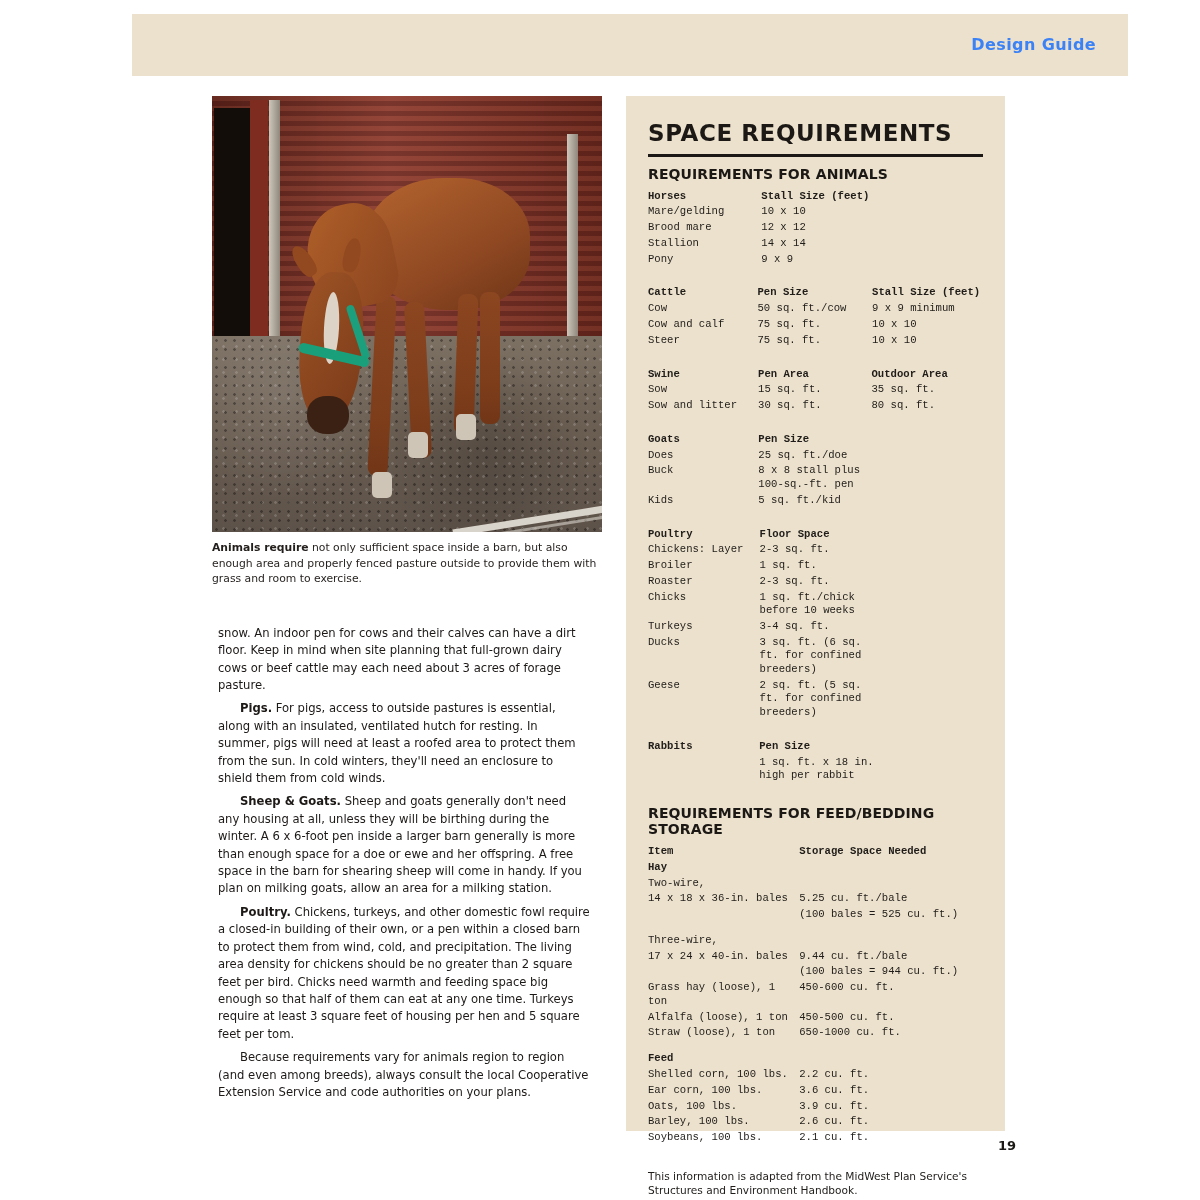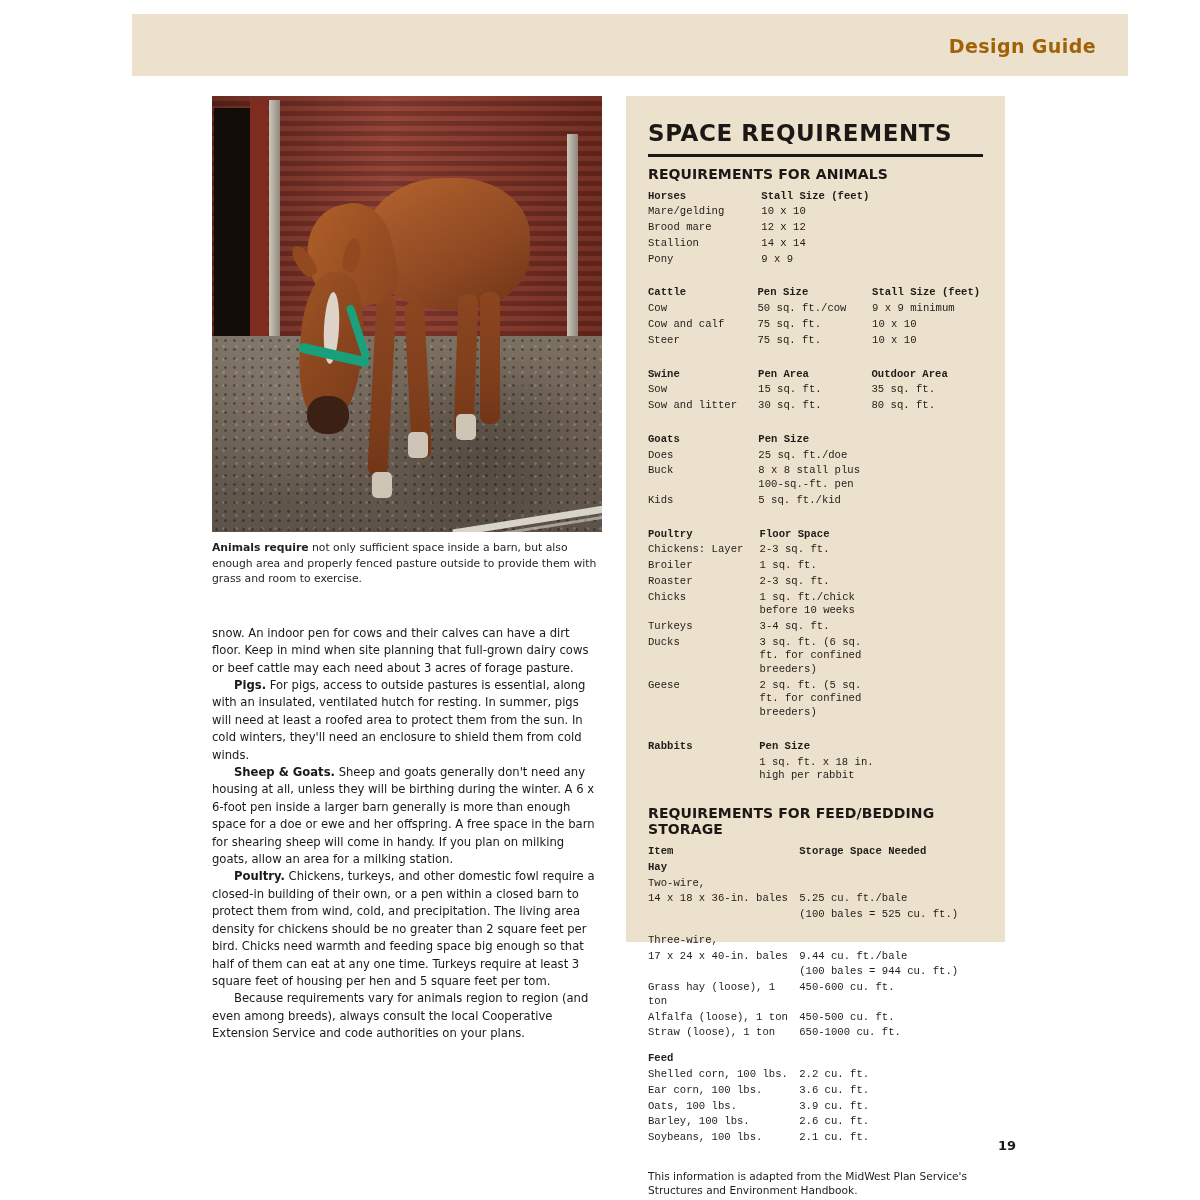--- a/index.html
+++ b/index.html
@@ -21,23 +21,23 @@
     left: 132px;
     top: 14px;
     width: 996px;
     height: 62px;
     background: #ece1cc;
   }
   #header-title {
     position: absolute;
     right: 104px;
     top: 35px;
-    font-size: 19px;
+    font-size: 16px;
     font-weight: bold;
-    color: #a16207;
+    color: #3b82f6;
     letter-spacing: 0.4px;
     font-family: "DejaVu Sans", sans-serif;
   }
 
   
   #left-column {
     position: absolute;
     left: 212px;
     top: 96px;
     width: 390px;
@@ -210,31 +210,31 @@
 
   #body-text {
     margin-top: 38px;
     width: 385px;
     font-size: 11.6px;
     line-height: 17.4px;
     color: #1c1917;
     font-family: "DejaVu Sans", sans-serif;
     text-align: left;
   }
-  #body-text p { margin: 0; }
+  #body-text p { margin: 6px; }
   #body-text p.indent { text-indent: 22px; }
   #body-text b { font-weight: bold; }
 
   
   #sidebar {
     position: absolute;
     left: 626px;
     top: 96px;
     width: 379px;
-    height: 846px;
+    height: 1035px;
     background: #ece1cc;
     box-sizing: border-box;
     padding: 24px 22px 0 22px;
   }
   #sidebar-title {
     font-size: 23px;
     font-weight: bold;
     letter-spacing: 0.6px;
     color: #1b1815;
     font-family: "DejaVu Sans", sans-serif;

